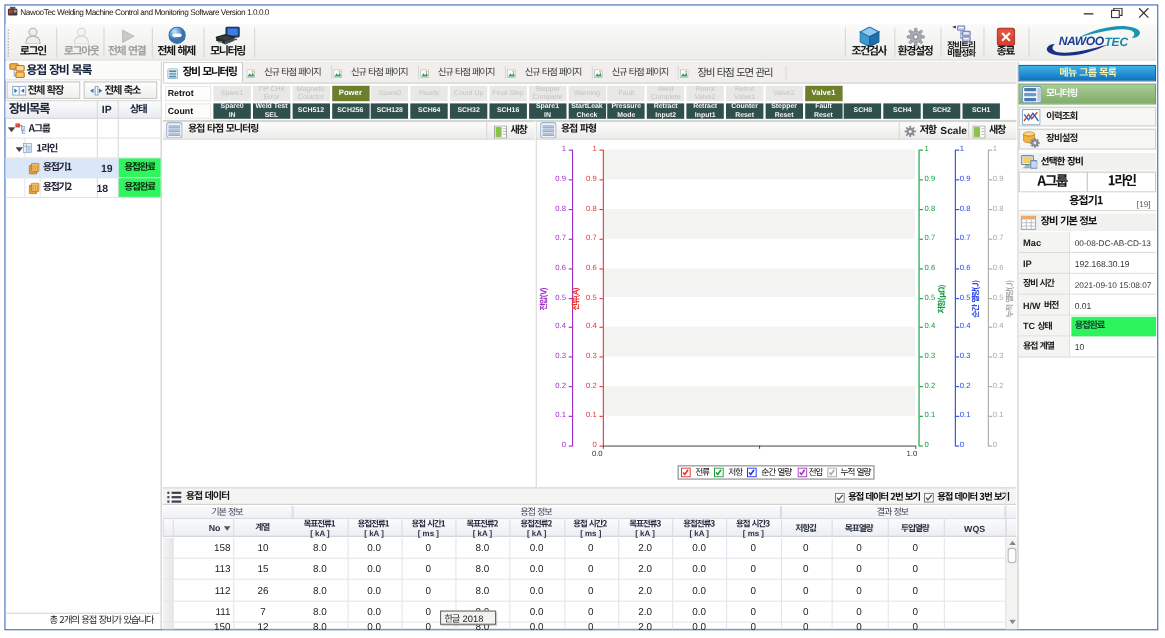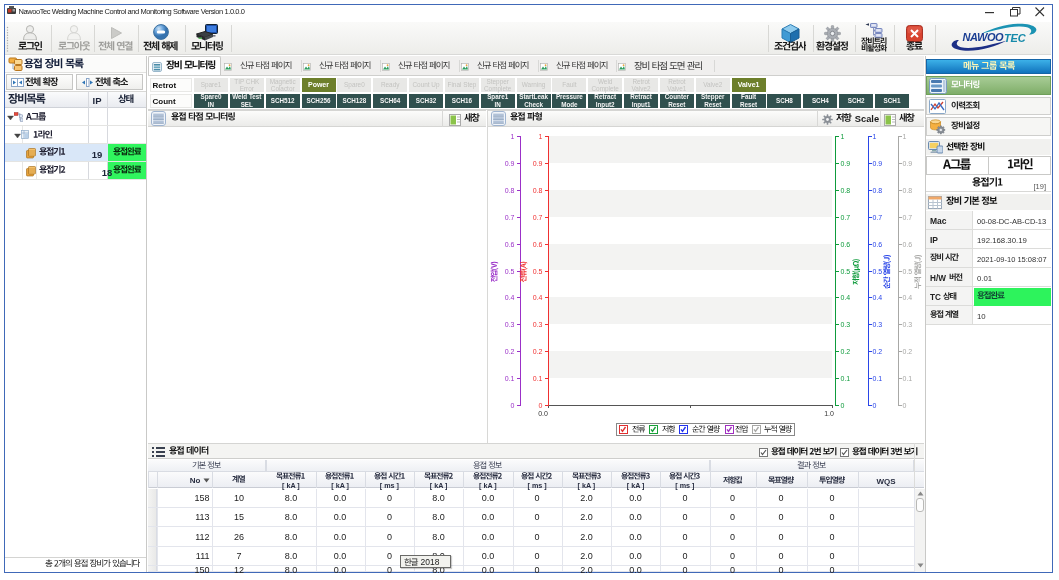--- a/index.html
+++ b/index.html
@@ -559,21 +559,21 @@
     <svg width="27.0" height="10.8" style="display:block">
       <g transform="translate(0 7.7) scale(0.0900)" fill="#223">
         <use href="#q32" x="0"></use>
         <use href="#q33" x="79"></use>
         <use href="#q46" x="158"></use>
         <use href="#q47" x="237"></use>
       </g>
     </svg>
   </div>
 <div style="position:absolute;left:97px;top:153.5px;transform:translate(-50%,-50%);font:700 9.5px 'Liberation Sans',sans-serif;white-space:nowrap;color:#1c2438">19</div>
-<div style="position:absolute;left:107px;top:171.5px;transform:translate(-50%,-50%);font:700 9.5px 'Liberation Sans',sans-serif;white-space:nowrap;color:#1c2438">18</div>
+<div style="position:absolute;left:93px;top:171.5px;transform:translate(-50%,-50%);font:700 9.5px 'Liberation Sans',sans-serif;white-space:nowrap;color:#1c2438">18</div>
 <div style="position:absolute;left:5px;top:557px;width:141px;height:1px;background:#d4d4d2"></div>
 <div style="position:absolute;left:44.6px;top:559.2px">
     <svg width="95.4" height="10.3" style="display:block">
       <g transform="translate(0 7.4) scale(0.0860)" fill="#222">
         <use href="#q48" x="0"></use>
         <use href="#q49" x="104"></use>
         <use href="#q50" x="152"></use>
         <use href="#q51" x="231"></use>
         <use href="#q52" x="335"></use>
         <use href="#q53" x="414"></use>

